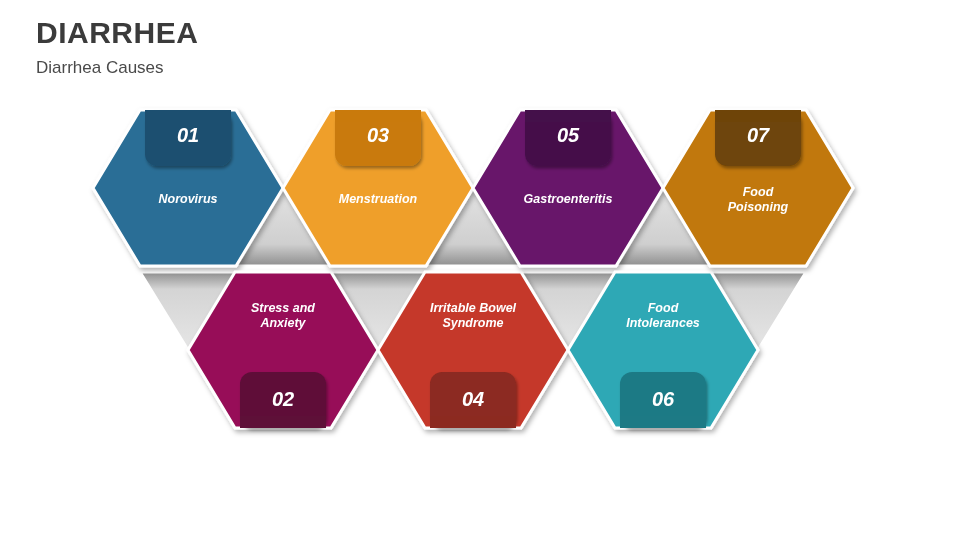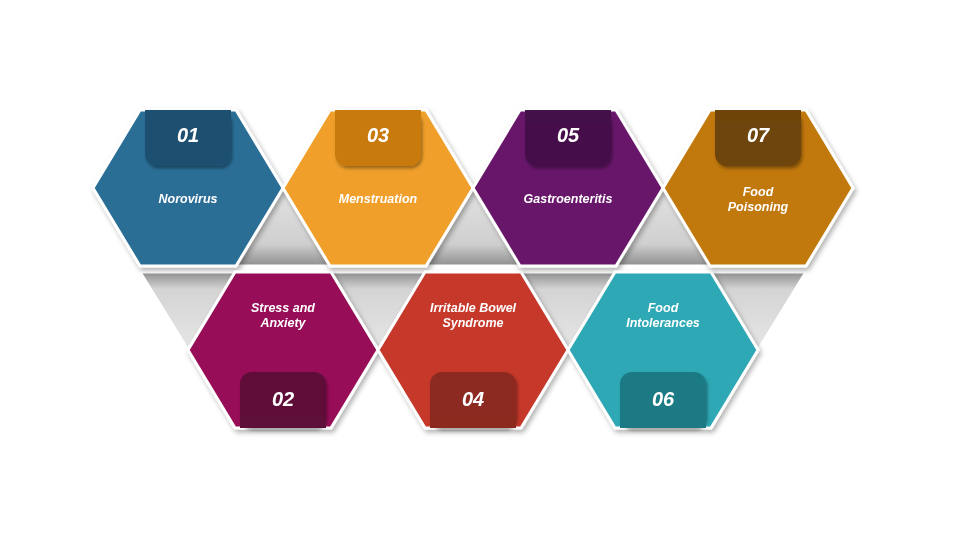--- a/index.html
+++ b/index.html
@@ -68,20 +68,22 @@
     font-weight: bold;
     fill: #ffffff;
     text-anchor: middle;
     dominant-baseline: middle;
   }
 </style>
 </head>
 <body>
 
 <div id="header">
+  <h1 id="page-title">DIARRHEA</h1>
+  <h2 id="page-subtitle">Diarrhea Causes</h2>
 </div>
 
 <div id="diagram">
   <svg id="diagram-svg" viewBox="0 0 960 540" xmlns="http://www.w3.org/2000/svg">
     <defs>
       <linearGradient id="grayUp" x1="0" y1="0" x2="0" y2="1">
         <stop offset="0%" stop-color="#e3e3e3"></stop>
         <stop offset="72%" stop-color="#cfcfcf"></stop>
         <stop offset="100%" stop-color="#8e8e8e"></stop>
       </linearGradient>

